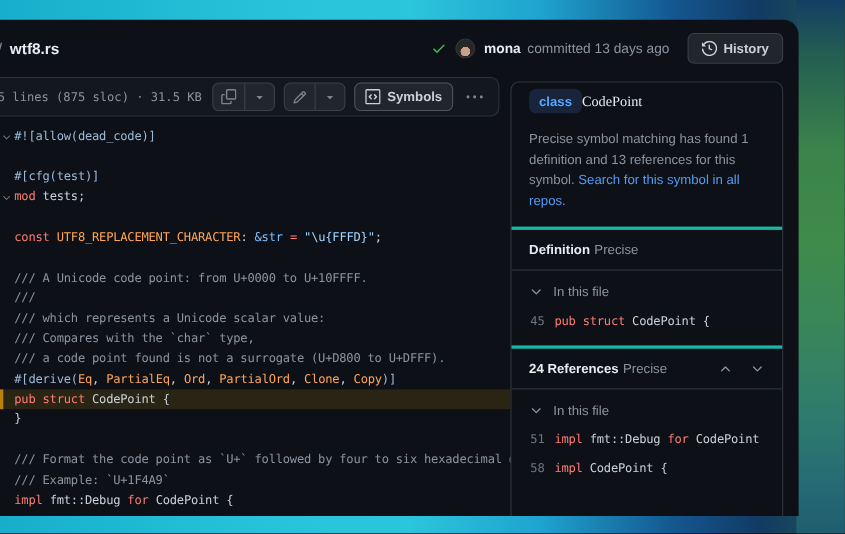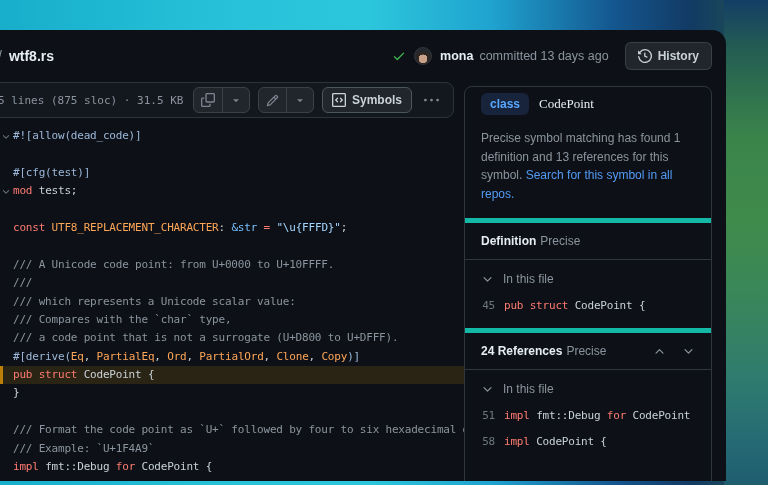--- a/index.html
+++ b/index.html
@@ -10,21 +10,21 @@
     font-family:"Liberation Sans", sans-serif;
     -webkit-font-smoothing:antialiased;
   }
   
   .bg-top { position:absolute; inset:0;
     background:linear-gradient(to right,#17aecb 0%,#27c2d9 30%,#2cc6dc 48%,#1fa3cf 64%,#14568f 80%,#123a63 90%,#1d4b58 96%,#2d6847 100%); }
   .bg-right { position:absolute; top:0; right:0; width:44px; height:100%;
     background:linear-gradient(to bottom,#133e66 0%,#245d52 10%,#3a844b 28%,#3f8b4a 45%,#3a8759 60%,#2f7b6e 78%,#266c74 90%,#1f5d6f 100%); }
 
   
-  .app { position:absolute; left:0; top:30px; width:726px; height:451px;
+  .app { position:absolute; left:0; top:18px; width:726px; height:451px;
     background:#0d1117; border-top-right-radius:14px; overflow:hidden; }
 
   
   .file-header { height:52px; display:flex; align-items:center; padding:0 14px 0 0; }
   .breadcrumb { display:flex; align-items:baseline; gap:7px; margin-left:-2px; }
   .crumb-sep { color:#8b949e; font-size:14px; }
   .file-name { color:#e6edf3; font-size:14px; font-weight:bold; }
   .commit-info { margin-left:auto; display:flex; align-items:center; gap:8px; }
   .avatar { width:18px; height:18px; border-radius:50%;
     background:radial-gradient(circle at 50% 68%, #c9a189 0 32%, #2b2623 33% 60%, #23272e 61%);
@@ -64,27 +64,27 @@
   .tok-kw { color:#ff7b72; } .tok-orange { color:#ffa657; } .tok-blue { color:#79c0ff; }
   .tok-str { color:#a5d6ff; } .tok-com { color:#8b949e; }
   .tok-pln { color:#c9d1d9; } .tok-attr { color:#9db8d9; }
 
   
   .symbols-panel { width:248px; flex:none; margin-top:4px; border:1px solid #30363d;
     border-radius:8px; background:#0d1117; min-height:430px; }
   .panel-head { display:flex; align-items:center; justify-content:space-between; padding:14px 16px 10px; }
   .back-link { display:flex; align-items:center; gap:8px; color:#9aa2ab; font-size:12.5px; cursor:pointer; }
   .close-x { cursor:pointer; display:flex; }
-  .symbol-row { display:flex; align-items:center; gap:10px; padding:6px 16px 12px; }
+  .symbol-row { display:flex; align-items:center; gap:0; padding:6px 16px 12px; }
   .kind-badge { background:#17243b; color:#58a6ff; font-size:12px; font-weight:bold;
     padding:4px 9px; border-radius:6px; }
   .symbol-name { color:#e6edf3; font-family:Liberation Serif, serif; font-size:13px; }
   .panel-desc { padding:2px 16px 15px; color:#8b949e; font-size:12px; line-height:1.55; }
   .desc-link { color:#539bf5; cursor:pointer; }
-  .section-row { border-top:5px solid #14b8a6; padding:11px 16px; font-size:12px; }
+  .section-row { border-top:3px solid #14b8a6; padding:11px 16px; font-size:12px; }
   .section-row b { color:#e6edf3; } .section-row .precision { color:#8b949e; margin-left:4px; }
   .refs-header { display:flex; align-items:center; justify-content:space-between; }
   .nav-chevrons { display:flex; align-items:center; gap:16px; }
   .nav-chevrons span { cursor:pointer; display:flex; }
   .sub-section { border-top:1px solid #30363d; padding:12px 16px 16px; }
   .inthisfile { display:flex; align-items:center; gap:9px; color:#8b949e; font-size:12px; cursor:pointer; }
   .ref-line { display:flex; gap:9px; margin-top:13px; font-family:"DejaVu Sans Mono", monospace;
     font-size:11px; letter-spacing:-0.2px; white-space:nowrap; overflow:hidden; cursor:pointer; }
   .ref-num { color:#6e7681; min-width:14px; text-align:right; }
   svg { display:block; }
@@ -190,21 +190,21 @@
         <div class="code-line"><span class="tok-kw">mod </span><span class="tok-pln">tests;</span><span class="fold"><svg width="10" height="10" viewBox="0 0 16 16" fill="#6e7681">
                 <path d="M12.78 5.22a.749.749 0 0 1 0 1.06l-4.25 4.25a.749.749 0 0 1-1.06 0L3.22 6.28a.749.749 0 1 1 1.06-1.06L8 8.939l3.72-3.719a.749.749 0 0 1 1.06 0Z"></path>
               </svg></span></div>
         <div class="code-line"></div>
         <div class="code-line"><span class="tok-kw">const </span><span class="tok-orange">UTF8_REPLACEMENT_CHARACTER</span><span class="tok-pln">: </span><span class="tok-blue">&amp;str</span><span class="tok-pln"> </span><span class="tok-kw">=</span><span class="tok-pln"> </span><span class="tok-str">"\u{FFFD}"</span><span class="tok-pln">;</span></div>
         <div class="code-line"></div>
         <div class="code-line"><span class="tok-com">/// A Unicode code point: from U+0000 to U+10FFFF.</span></div>
         <div class="code-line"><span class="tok-com">///</span></div>
         <div class="code-line"><span class="tok-com">/// which represents a Unicode scalar value:</span></div>
         <div class="code-line"><span class="tok-com">/// Compares with the `char` type,</span></div>
-        <div class="code-line"><span class="tok-com">/// a code point that is not a surrogate (U+D800 to U+DFFF).</span></div>
+        <div class="code-line"><span class="tok-com">/// a code point found is not a surrogate (U+D800 to U+DFFF).</span></div>
         <div class="code-line"><span class="tok-attr">#[derive(</span><span class="tok-orange">Eq</span><span class="tok-pln">, </span><span class="tok-orange">PartialEq</span><span class="tok-pln">, </span><span class="tok-orange">Ord</span><span class="tok-pln">, </span><span class="tok-orange">PartialOrd</span><span class="tok-pln">, </span><span class="tok-orange">Clone</span><span class="tok-pln">, </span><span class="tok-orange">Copy</span><span class="tok-attr">)]</span></div>
         <div class="code-line hl"><span class="tok-kw">pub struct </span><span class="tok-pln">CodePoint {</span></div>
         <div class="code-line"><span class="tok-pln">}</span></div>
         <div class="code-line"></div>
         <div class="code-line"><span class="tok-com">/// Format the code point as `U+` followed by four to six hexadecimal di</span></div>
         <div class="code-line"><span class="tok-com">/// Example: `U+1F4A9`</span></div>
         <div class="code-line"><span class="tok-kw">impl </span><span class="tok-pln">fmt::Debug </span><span class="tok-kw">for </span><span class="tok-pln">CodePoint {</span></div>
       </div>
     </div>
 

